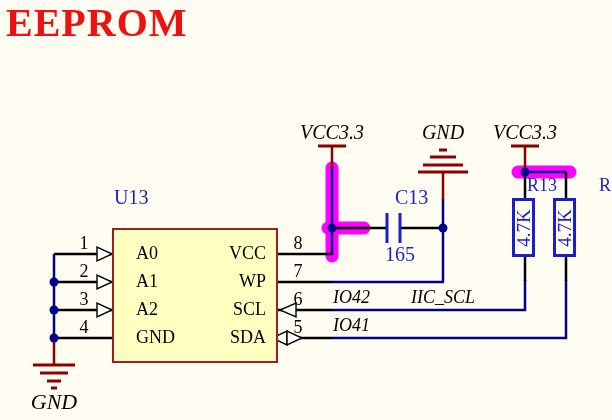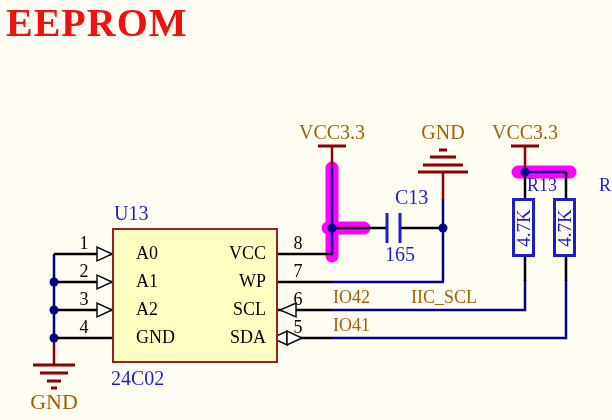--- a/index.html
+++ b/index.html
@@ -6,21 +6,21 @@
   #canvas{
     position:relative;
     width:612px;height:420px;
     background:#FFFCF2;
     font-family:"Liberation Serif","DejaVu Serif",serif;
     overflow:hidden;
   }
   .lbl{position:absolute;white-space:nowrap;line-height:1.05;}
   .title{font-size:40px;font-weight:bold;color:#EE1111;letter-spacing:1px;}
   .blue{color:#1D1DCB;}
-  .maroon{color:#a16207;}
+  .maroon{color:#000000;font-style:italic;}
   .black{color:#000000;}
   .f20{font-size:20px;}
   .f19{font-size:18px;}
   .f18{font-size:18px;}
   .f22{font-size:22px;}
   .ctr{text-align:center;}
   .rt{text-align:right;}
   .chip-body{
     position:absolute;left:112px;top:228px;width:162px;height:131px;
     background:#FFFFC2;border:2px solid #9B2121;
@@ -127,22 +127,21 @@
     </g>
     <g fill="#FFFFFF" stroke="#000000" stroke-width="1.4">
       <polygon points="287,331 287,345 272,338"></polygon>
       <polygon points="287,331 287,345 302,338"></polygon>
     </g>
   </svg>
 
   <div class="lbl title" style="left:6px;top:2px;">EEPROM</div>
 
   <div class="chip-body"></div>
-  <div class="lbl blue f20" style="left:114px;top:203px;">U13</div>
-  <div class="lbl blue f20" style="left:111px;top:368px;">24C02</div>
+  <div class="lbl blue f20" style="left:114px;top:187px;">U13</div>
 
   <div class="lbl black f19" style="left:136px;top:244px;">A0</div>
   <div class="lbl black f19" style="left:136px;top:272px;">A1</div>
   <div class="lbl black f19" style="left:136px;top:300px;">A2</div>
   <div class="lbl black f19" style="left:136px;top:328px;">GND</div>
 
   <div class="lbl black f19 rt" style="left:180px;top:272px;width:86px;">WP</div>
   <div class="lbl black f19 rt" style="left:180px;top:244px;width:86px;">VCC</div>
   <div class="lbl black f19 rt" style="left:180px;top:300px;width:86px;text-align:right;">SCL</div>
   <div class="lbl black f19 rt" style="left:180px;top:328px;width:86px;">SDA</div>

